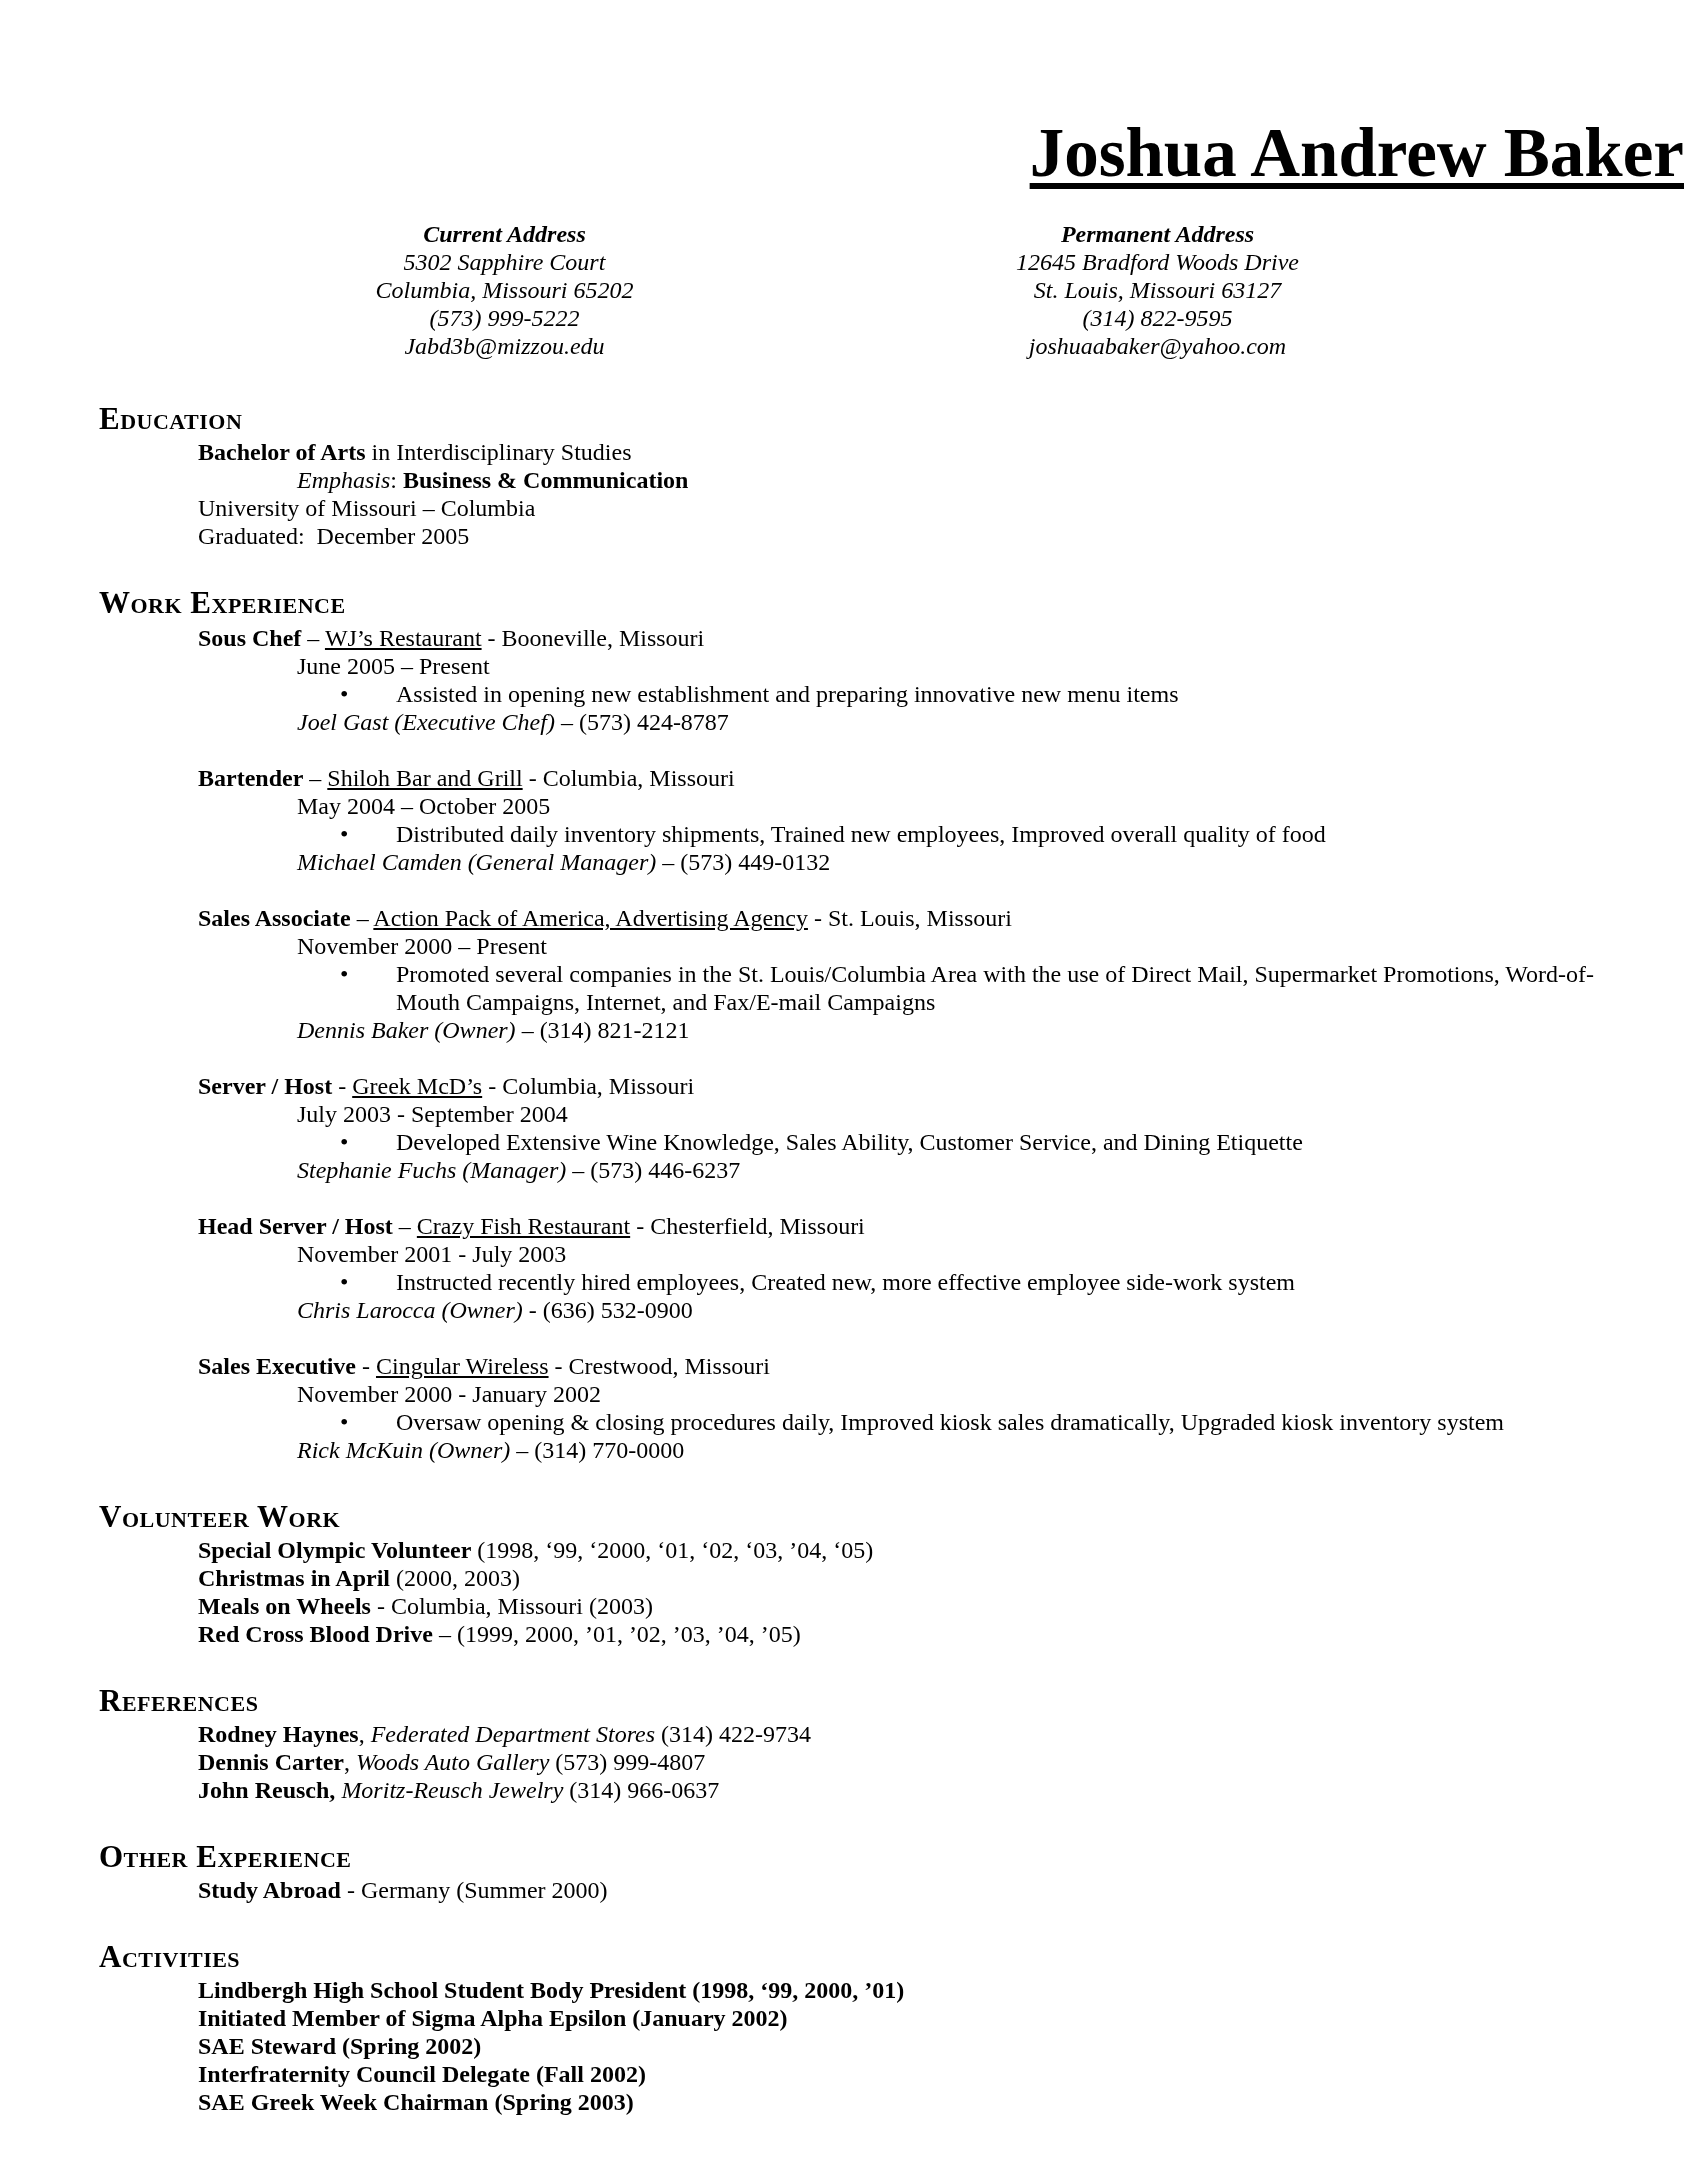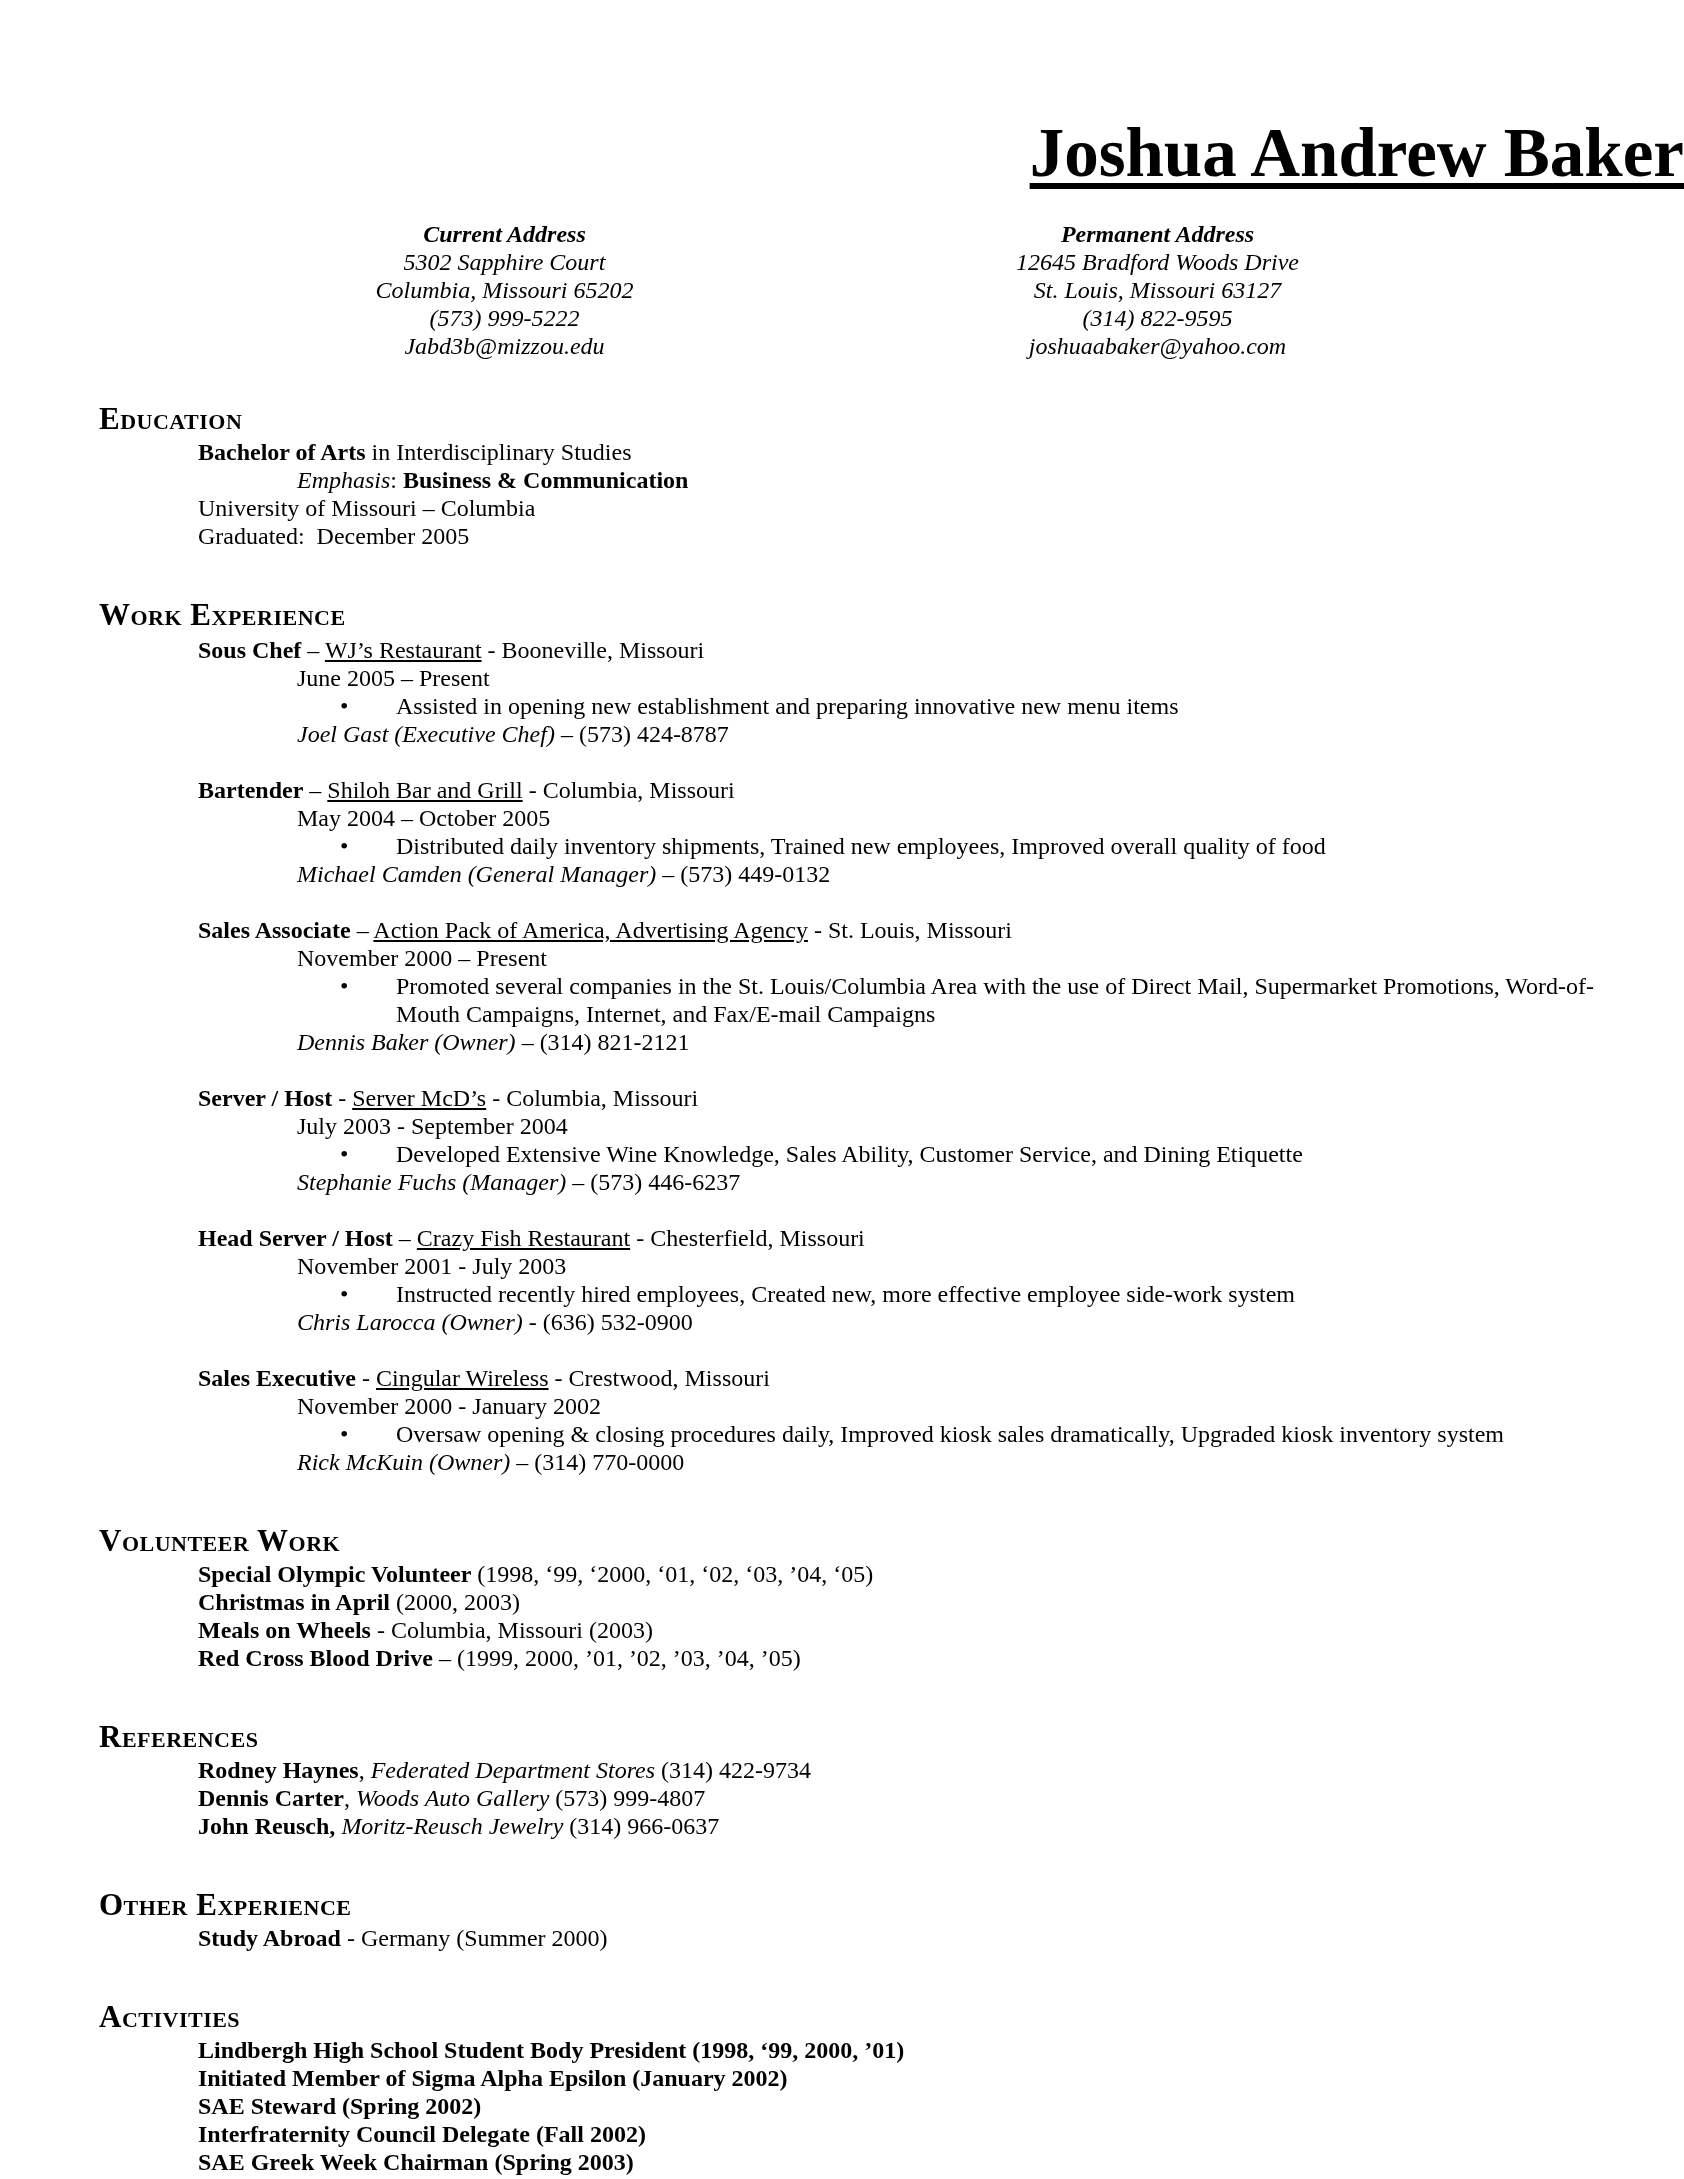--- a/index.html
+++ b/index.html
@@ -20,21 +20,21 @@
     text-decoration: underline;
     text-decoration-thickness: 6px;
     text-underline-offset: 7px;
   }
   .addresses { display: flex; margin-top: 28px; }
   .addr-col { width: 495px; text-align: center; font-style: italic; }
   .addr-col.current { margin-left: 257px; text-align: center; }
   .addr-col.permanent { margin-left: 158px; }
   .addr-label { font-weight: bold; }
 
-  .section { margin-top: 46px; }
+  .section { margin-top: 34px; }
   .section-heading {
     margin-left: 99px;
     font-variant: small-caps;
     font-weight: bold;
     font-size: 31px; line-height: 38px;
     letter-spacing: 0.5px;
   }
   .indent1 { margin-left: 198px; }
   .indent2 { margin-left: 297px; }
   .b { font-weight: bold; }
@@ -100,21 +100,21 @@
       </div>
 
       <div class="job">
         <div class="indent1"><span class="b">Sales Associate</span><span> – </span><span class="u">Action Pack of America, Advertising Agency</span><span> - St. Louis, Missouri</span></div>
         <div class="indent2">November 2000 – Present</div>
         <div class="bullet-item"><span class="bullet-glyph">•</span><span>Promoted several companies in the St. Louis/Columbia Area with the use of Direct Mail, Supermarket Promotions, Word-of-Mouth Campaigns, Internet, and Fax/E-mail Campaigns</span></div>
         <div class="indent2"><span class="i">Dennis Baker (Owner)</span><span> – (314) 821-2121</span></div>
       </div>
 
       <div class="job">
-        <div class="indent1"><span class="b">Server / Host</span><span> - </span><span class="u">Server McD’s</span><span> - Columbia, Missouri</span></div>
+        <div class="indent1"><span class="b">Server / Host</span><span> - </span><span class="u">Greek McD’s</span><span> - Columbia, Missouri</span></div>
         <div class="indent2">July 2003 - September 2004</div>
         <div class="bullet-item"><span class="bullet-glyph">•</span><span>Developed Extensive Wine Knowledge, Sales Ability, Customer Service, and Dining Etiquette</span></div>
         <div class="indent2"><span class="i">Stephanie Fuchs (Manager)</span><span> – (573) 446-6237</span></div>
       </div>
 
       <div class="job">
         <div class="indent1"><span class="b">Head Server / Host</span><span> – </span><span class="u">Crazy Fish Restaurant</span><span> - Chesterfield, Missouri</span></div>
         <div class="indent2">November 2001 - July 2003</div>
         <div class="bullet-item"><span class="bullet-glyph">•</span><span>Instructed recently hired employees, Created new, more effective employee side-work system</span></div>
         <div class="indent2"><span class="i">Chris Larocca (Owner)</span><span> - (636) 532-0900</span></div>

